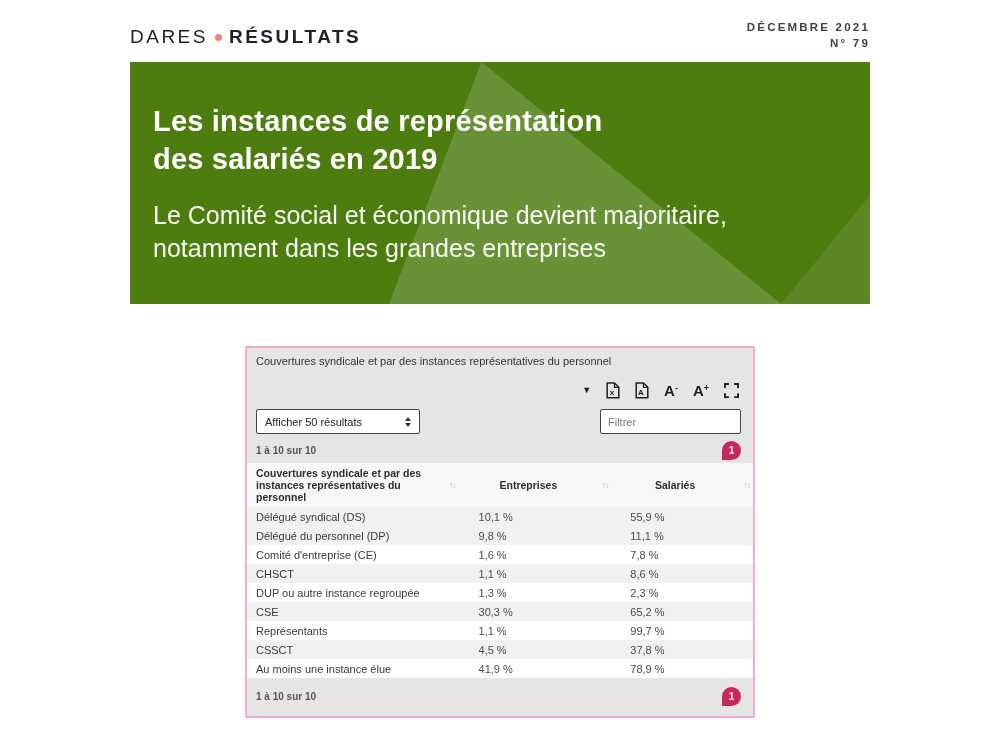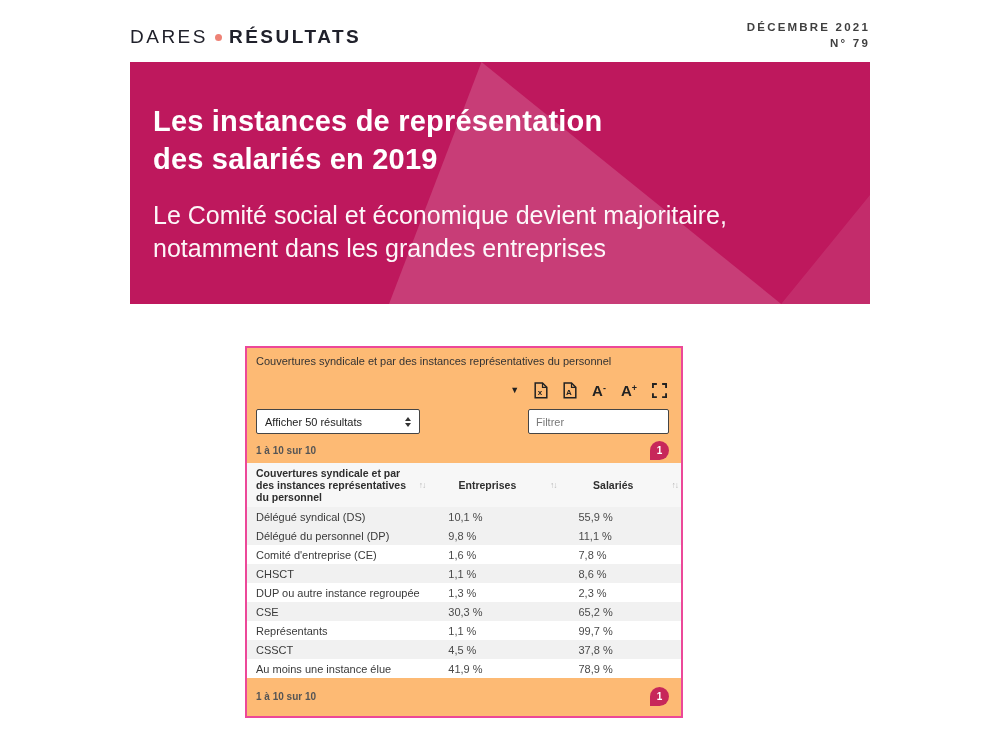--- a/index.html
+++ b/index.html
@@ -8,29 +8,29 @@
 
   
   .masthead{position:absolute;left:130px;right:130px;top:18px;height:38px;}
   .brand{position:absolute;left:0;top:8px;font-size:19px;letter-spacing:2.5px;color:#20212b;white-space:nowrap;}
   .brand .b-light{font-weight:400;}
   .brand .b-bold{font-weight:800;}
   .brand-dot{display:inline-block;width:7px;height:7px;border-radius:50%;background:#ee8276;margin:0 7px 1px 7px;vertical-align:middle;}
   .issue{position:absolute;right:0;top:2px;text-align:right;font-size:11.5px;font-weight:700;letter-spacing:2.2px;color:#3f3f3f;line-height:1.35;}
 
   
-  .banner{position:absolute;left:130px;top:62px;width:740px;height:242px;background:#be185d;overflow:hidden;}
+  .banner{position:absolute;left:130px;top:62px;width:740px;height:242px;background:#4d7c0f;overflow:hidden;}
   .tri{position:absolute;inset:0;pointer-events:none;}
   .tri1{background:rgba(255,255,255,0.16);clip-path:polygon(47.5% 0,35% 100%,88% 100%);}
   .tri2{background:rgba(255,255,255,0.09);clip-path:polygon(88% 100%,100% 55%,100% 100%);}
   .banner h1{position:relative;margin:40px 0 0 23px;font-size:29px;line-height:1.32;color:#fff;font-weight:800;letter-spacing:0.2px;}
   .banner .subtitle{position:relative;margin:20px 0 0 23px;font-size:25px;line-height:1.34;color:rgba(255,255,255,0.96);font-weight:400;}
 
   
-  .widget{position:absolute;left:245px;top:346px;width:438px;height:372px;border:2px solid #ec4899;background:#fdba74;box-sizing:border-box;font-size:11px;color:#333;}
+  .widget{position:absolute;left:245px;top:346px;width:510px;height:372px;border:2px solid #f9a8d4;background:#e5e5e5;box-sizing:border-box;font-size:11px;color:#333;}
   .w-title{margin:7px 12px 0 9px;font-size:11px;color:#333;}
   .toolbar{display:flex;justify-content:flex-end;align-items:center;gap:15px;margin:13px 14px 0 0;height:20px;}
   .tb-item{display:flex;align-items:center;color:#222;cursor:pointer;}
   .caret{font-size:9px;color:#222;}
   .a-btn{font-size:15px;font-weight:800;line-height:1;}
   .a-btn sup{font-size:9px;font-weight:800;position:relative;top:-2px;}
 
   .controls{display:flex;justify-content:space-between;align-items:center;margin:9px 12px 0 9px;}
   .lenselect{display:flex;align-items:center;justify-content:space-between;width:146px;height:23px;border:1.5px solid #454545;border-radius:2px;padding:0 8px;background:#fff;cursor:pointer;box-sizing:content-box;}
   .lenselect .lbl{font-size:11px;color:#222;}

